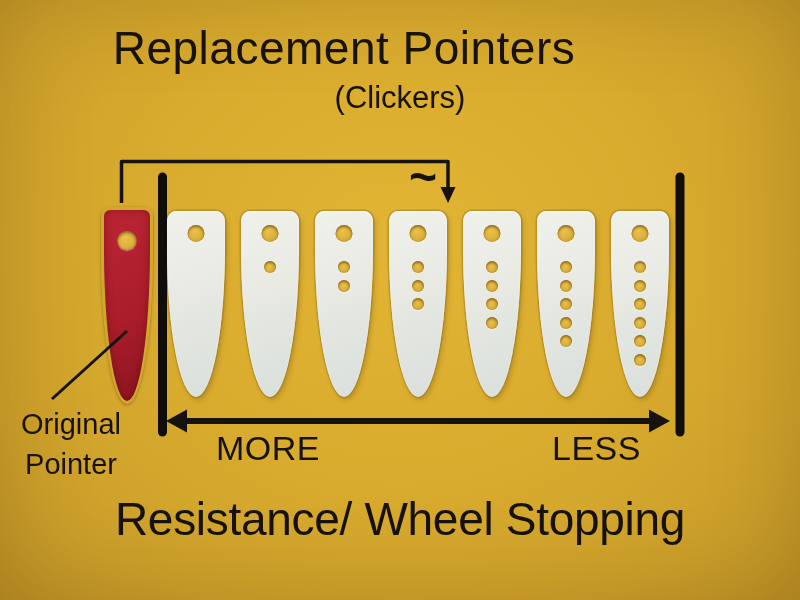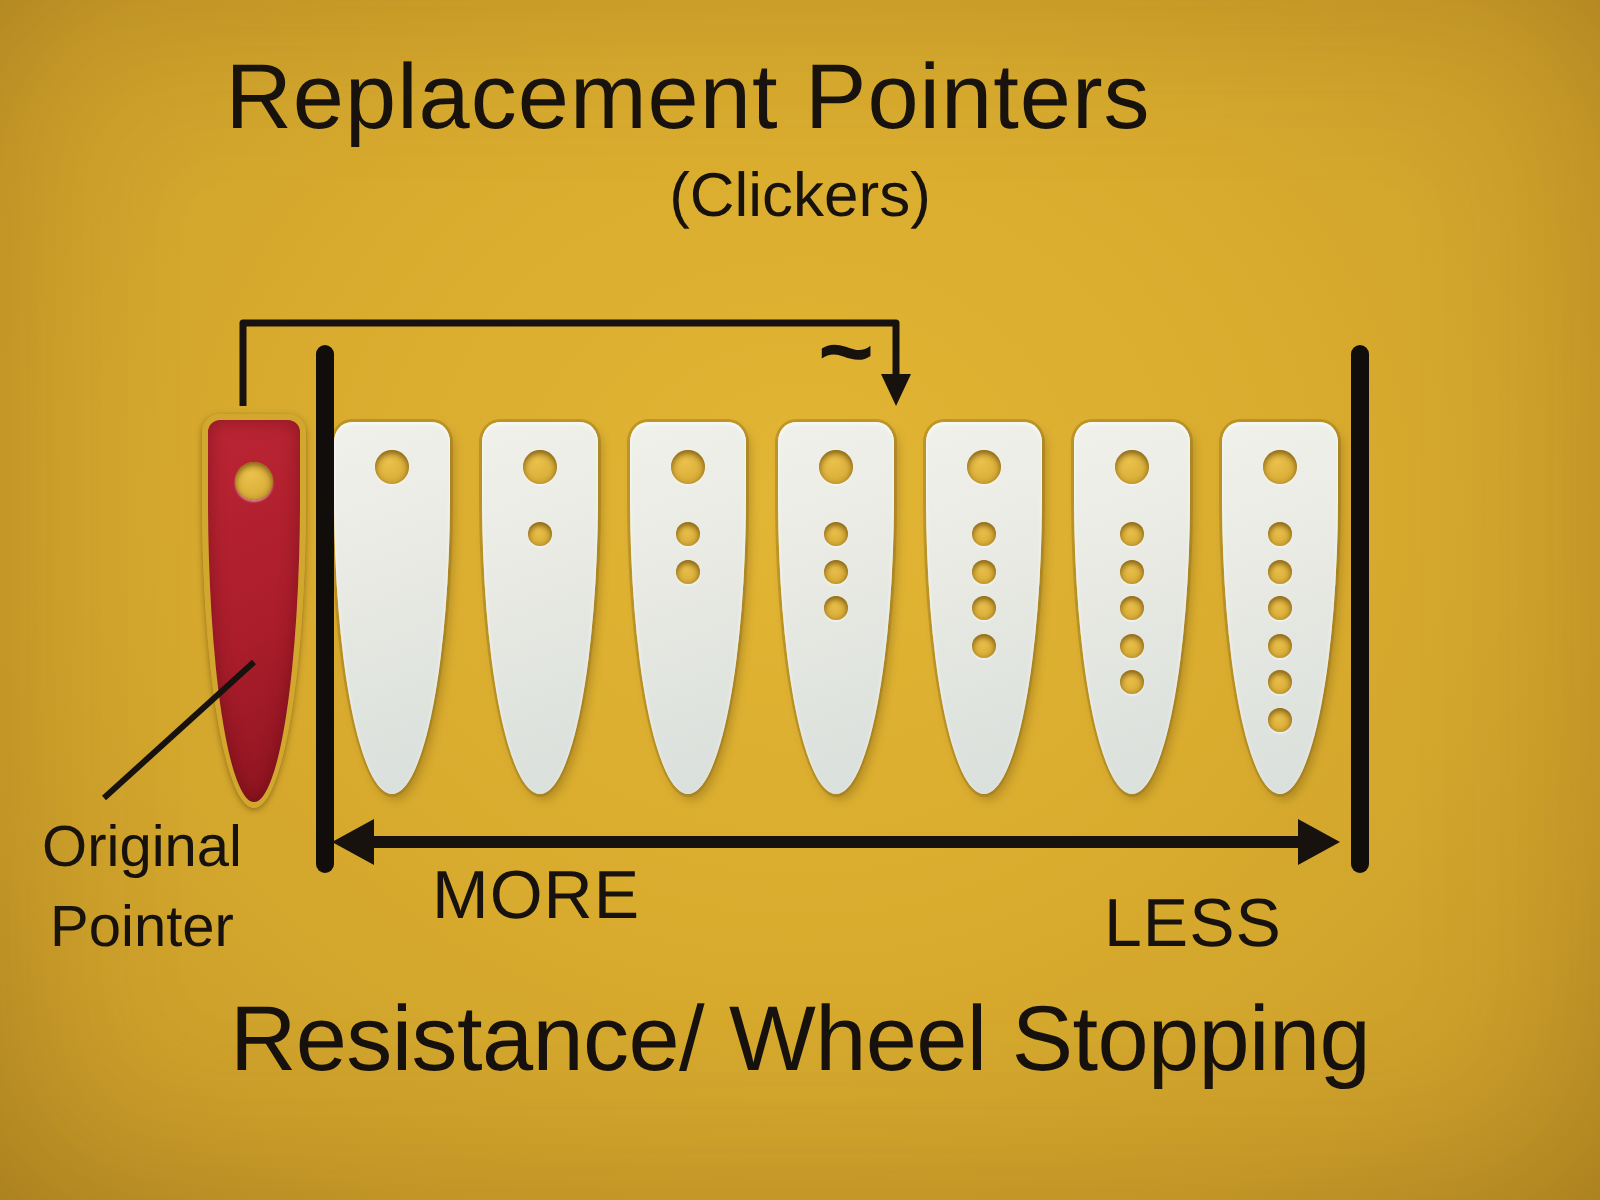--- a/index.html
+++ b/index.html
@@ -13,21 +13,21 @@
   
   #stage::after{
     content:"";position:absolute;inset:0;pointer-events:none;
     box-shadow:inset 0 0 90px rgba(95,60,0,.22);
   }
   .txt{position:absolute;color:var(--ink);white-space:nowrap;}
   #title{top:21px;left:0;width:688px;text-align:center;font-size:46px;letter-spacing:.5px;}
   #subtitle{top:80px;left:0;width:800px;text-align:center;font-size:31px;}
   #tilde{top:153px;left:401px;width:44px;text-align:center;font-size:48px;font-weight:700;line-height:1;}
   #more{top:431px;left:172px;font-size:34px;line-height:1;letter-spacing:.5px;margin-left:44px;}
-  #less{top:445px;left:552px;font-size:34px;line-height:1;letter-spacing:.5px;}
+  #less{top:431px;left:552px;font-size:34px;line-height:1;letter-spacing:.5px;}
   #orig-label{top:404px;left:8px;width:126px;text-align:center;font-size:29px;line-height:40px;}
   #caption{top:492px;left:0;width:800px;text-align:center;font-size:46px;letter-spacing:-.3px;}
 
   svg.overlay{position:absolute;left:0;top:0;z-index:3;pointer-events:none;}
 
   
   .pointer{
     position:absolute;z-index:2;top:211px;width:58px;height:186px;
     background:linear-gradient(160deg,#f0f1ea 0%, var(--white-ptr) 45%, #d9dfdc 100%);
     border-radius:9px 9px 29px 29px / 10px 10px 150px 150px;

